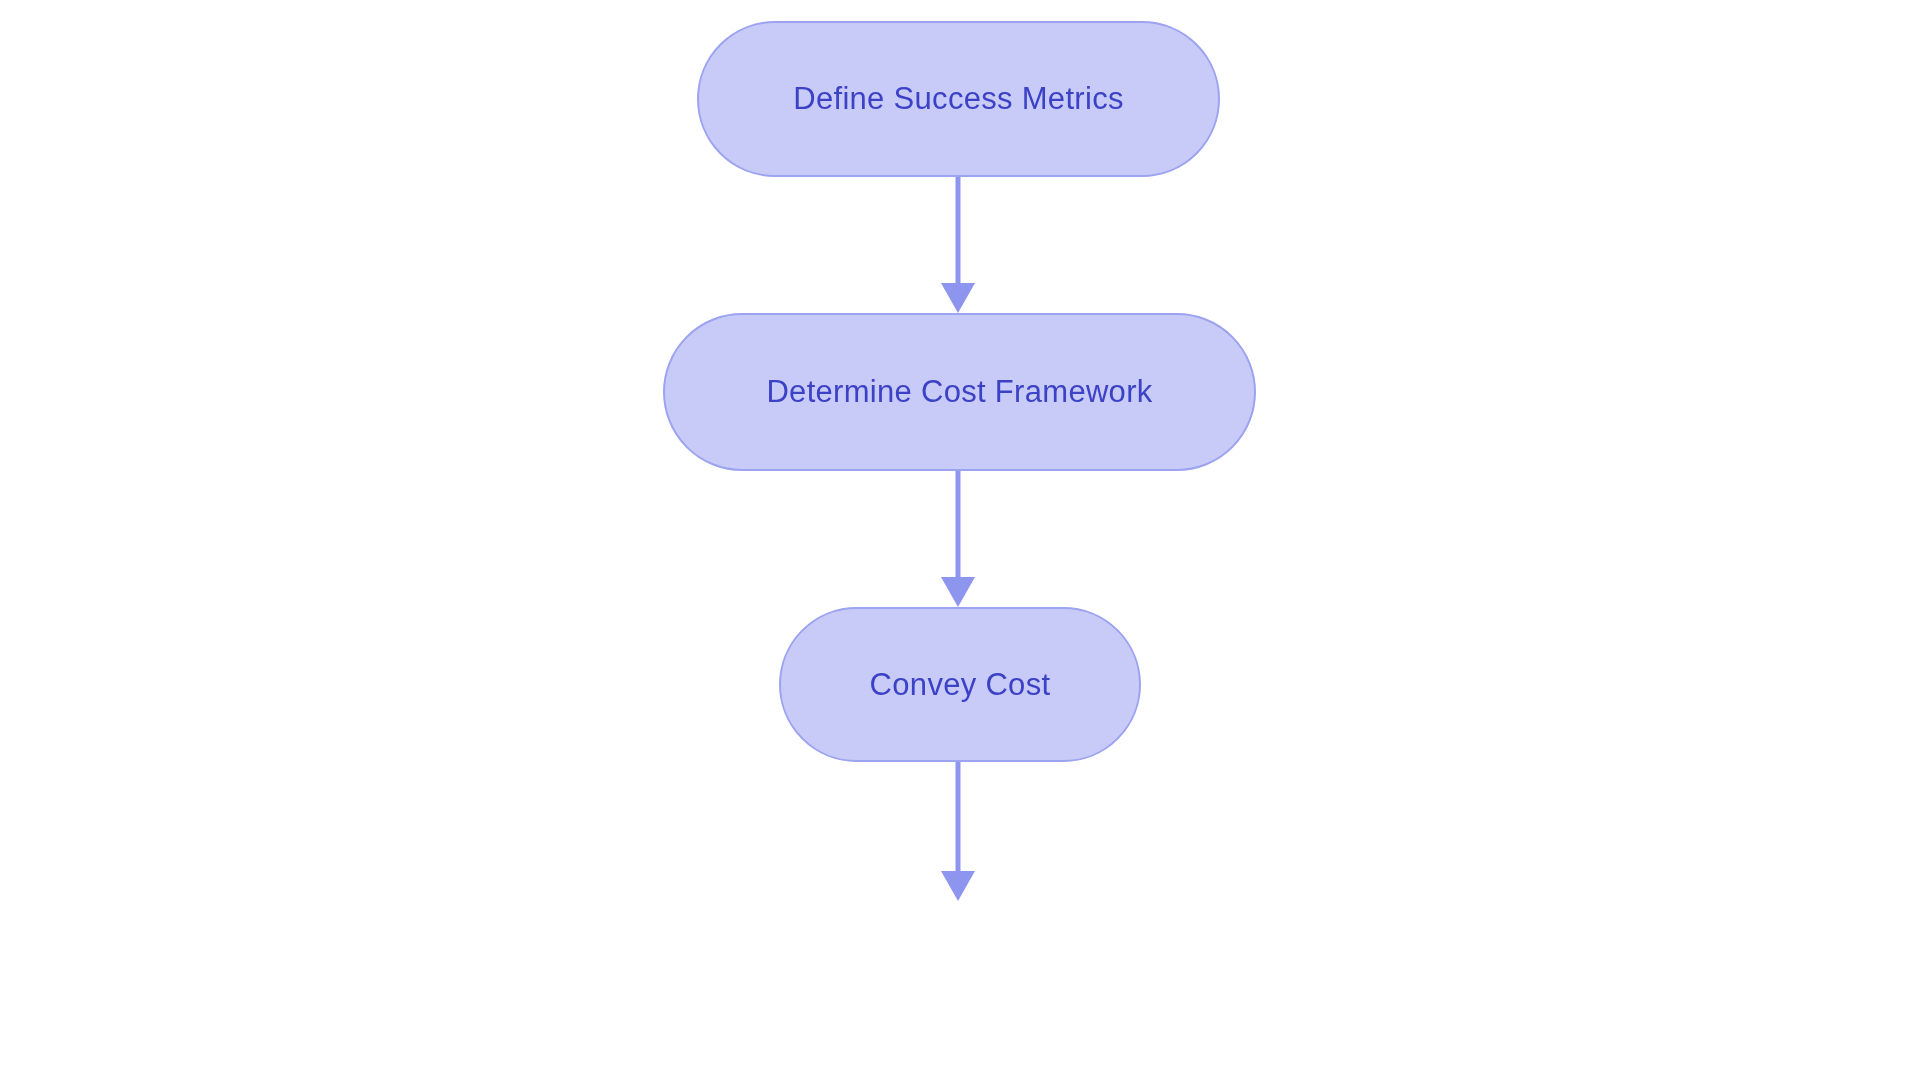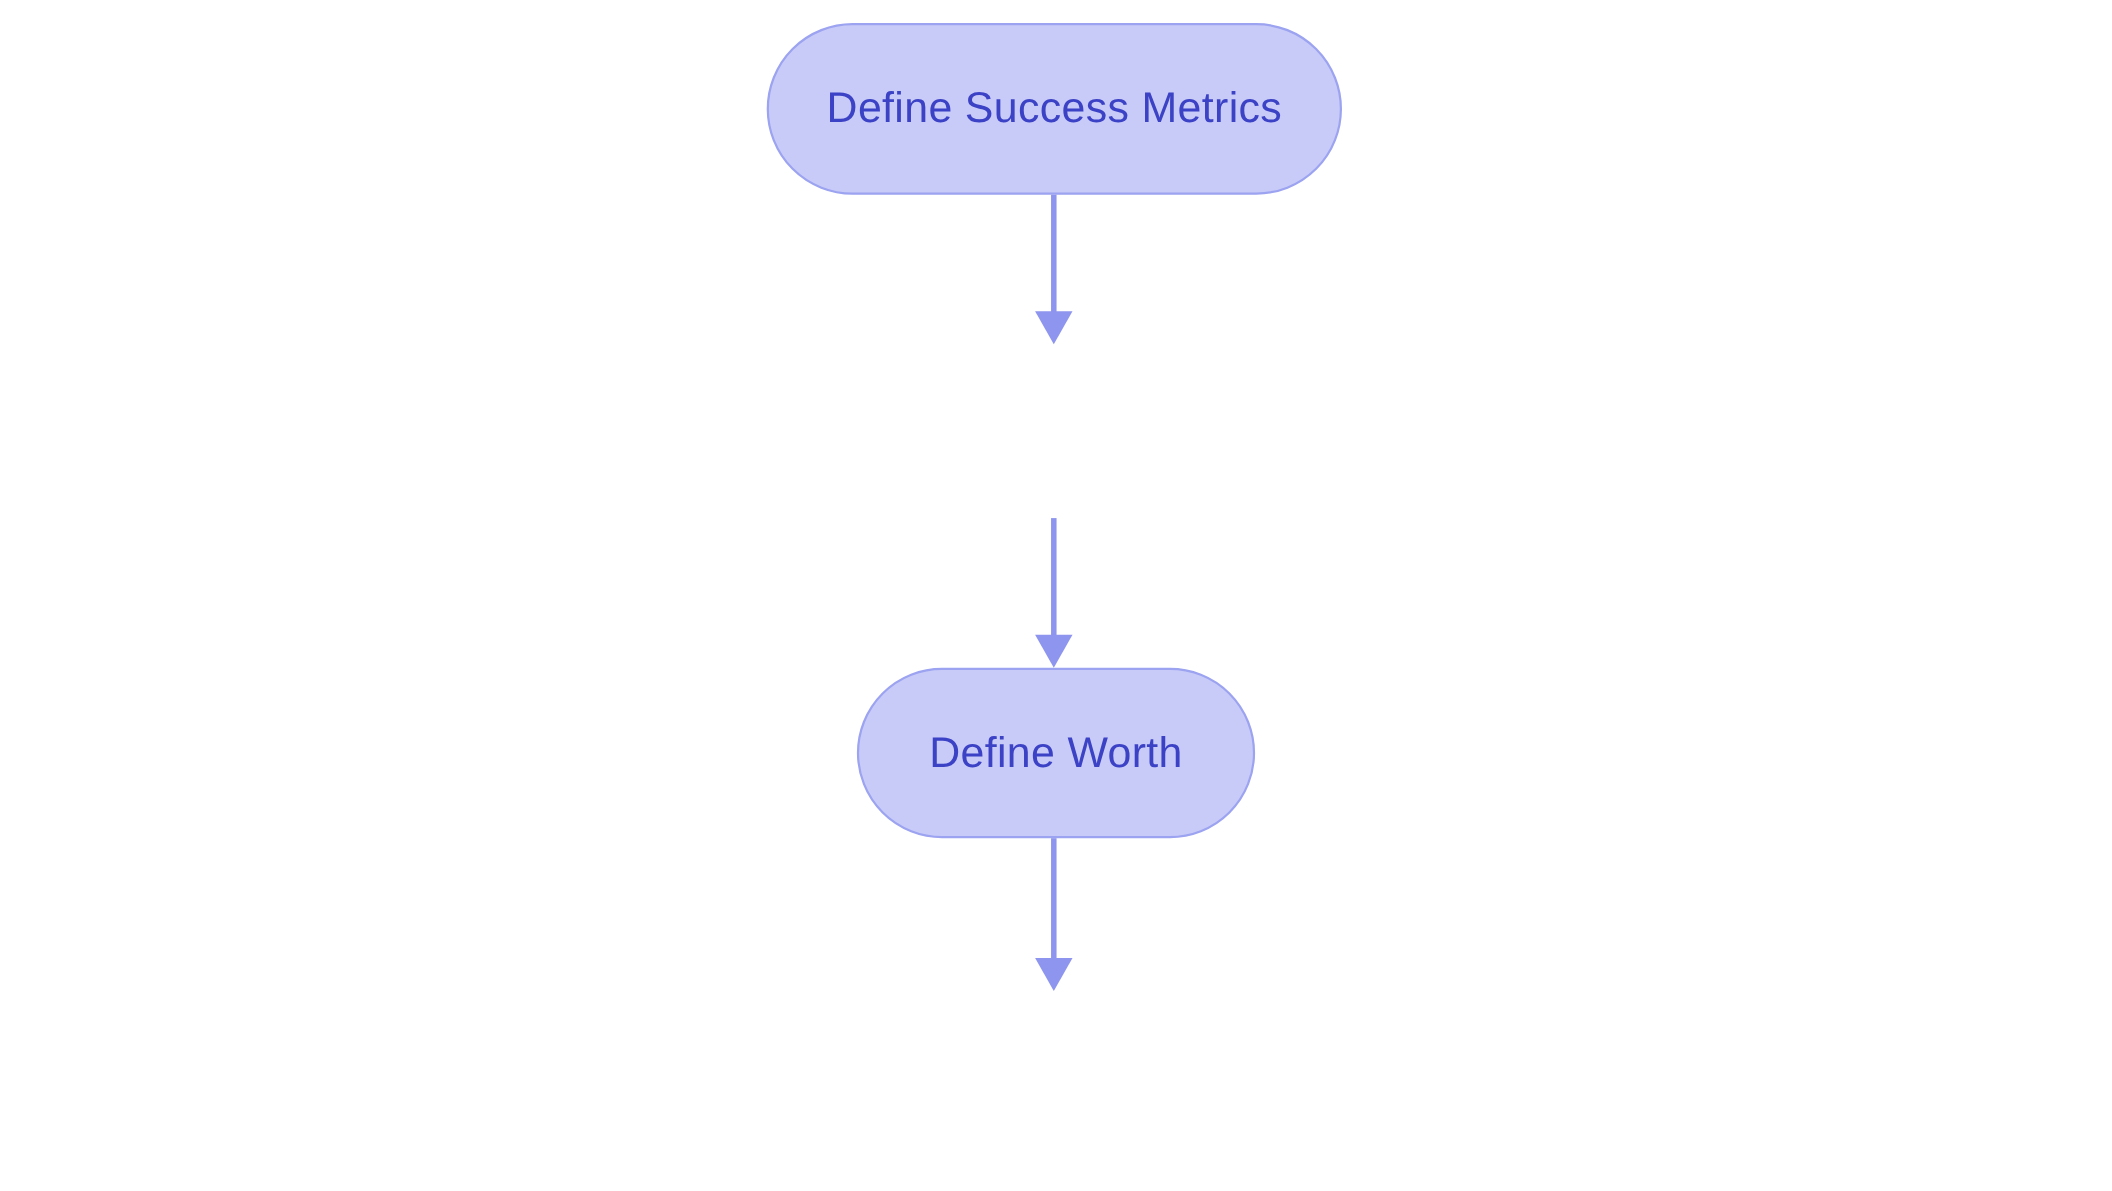--- a/index.html
+++ b/index.html
@@ -23,21 +23,21 @@
     position: absolute;
     display: flex;
     align-items: center;
     justify-content: center;
     background: var(--node-fill);
     border: 2.5px solid var(--node-border);
     border-radius: 80px;
   }
   .node .label {
     color: var(--node-text);
-    font-size: 39px;
+    font-size: 31px;
     letter-spacing: 0.3px;
     white-space: nowrap;
   }
   .node-1 { left: 697px; top: 21px;  width: 523px; height: 156px; }
   .node-2 { left: 663px; top: 313px; width: 593px; height: 158px; }
   .node-3 { left: 779px; top: 607px; width: 362px; height: 155px; }
   .node-4 { left: 777px; top: 901px; width: 366px; height: 154px; }
 
   .connector {
     position: absolute;
@@ -75,28 +75,31 @@
 
   <div class="node node-1">
     <span class="label">Define Success Metrics</span>
   </div>
 
   <div class="connector connector-1">
     <div class="arrow-line"></div>
     <div class="arrow-head"></div>
   </div>
 
+  <div class="node node-2">
+    <span class="label">Determine Cost Framework</span>
+  </div>
 
   <div class="connector connector-2">
     <div class="arrow-line"></div>
     <div class="arrow-head"></div>
   </div>
 
   <div class="node node-3">
-    <span class="label">Define Worth</span>
+    <span class="label">Convey Cost</span>
   </div>
 
   <div class="connector connector-3">
     <div class="arrow-line"></div>
     <div class="arrow-head"></div>
   </div>
 
 
 </div>
 

